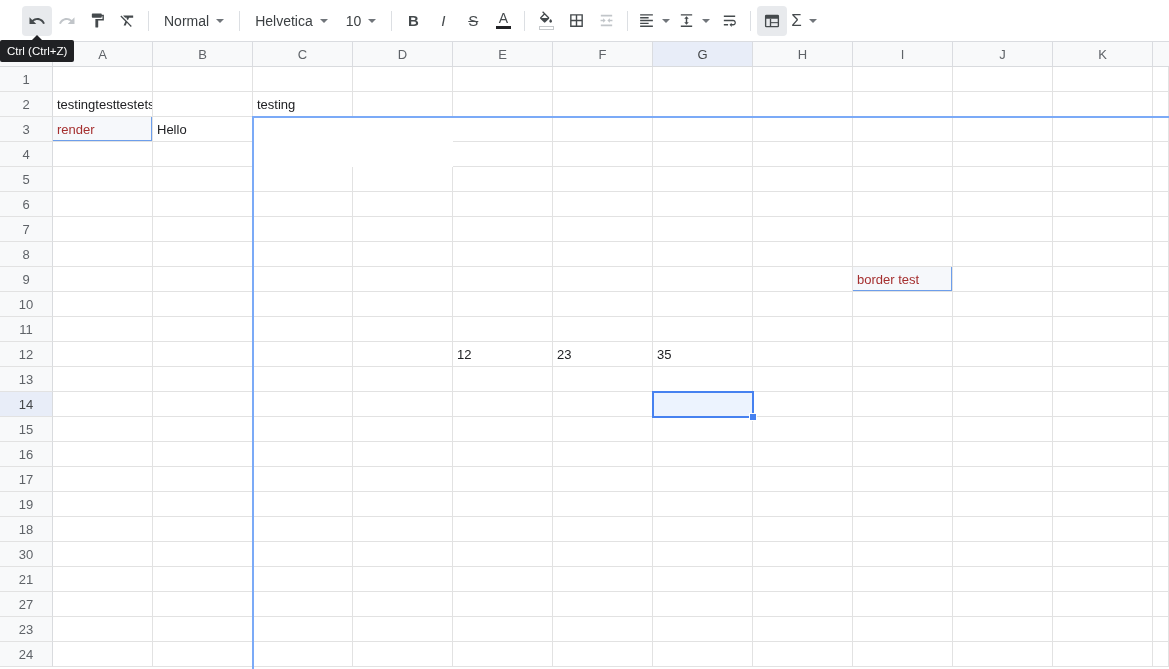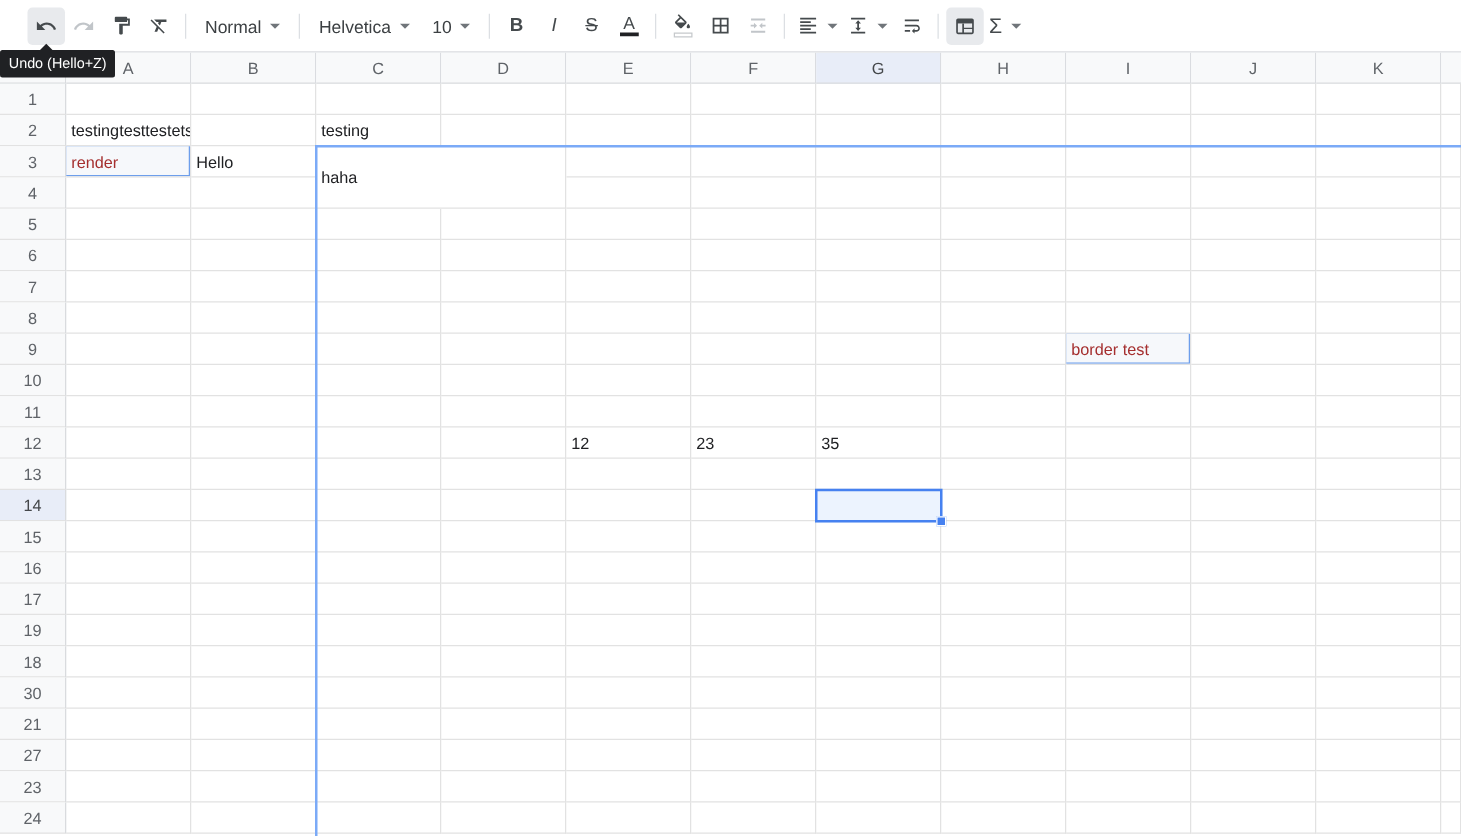--- a/index.html
+++ b/index.html
@@ -198,21 +198,21 @@
       </span>
     </button>
     <button class="tb-btn w-caret">
       <span class="glyph-sigma">Σ</span>
       <span class="caret"></span>
     </button>
   </div>
 
   <div class="tooltip-caret"></div>
   <div class="tooltip">
-    <span>Undo (Hello+Z)</span>
+    <span>Ctrl (Ctrl+Z)</span>
   </div>
 
   <div class="sheet">
     <div class="corner"></div>
     <div class="col-header-row">
         <div class="col-header">A</div>
         <div class="col-header">B</div>
         <div class="col-header">C</div>
         <div class="col-header">D</div>
         <div class="col-header">E</div>
@@ -270,21 +270,20 @@
         <div class="cell" style="grid-area: 2 / 5;"></div>
         <div class="cell" style="grid-area: 2 / 6;"></div>
         <div class="cell" style="grid-area: 2 / 7;"></div>
         <div class="cell" style="grid-area: 2 / 8;"></div>
         <div class="cell" style="grid-area: 2 / 9;"></div>
         <div class="cell" style="grid-area: 2 / 10;"></div>
         <div class="cell" style="grid-area: 2 / 11;"></div>
         <div class="cell" style="grid-area: 2 / 12;"></div>
         <div class="cell red-text blue-border" style="grid-area: 3 / 1;">render</div>
         <div class="cell" style="grid-area: 3 / 2;">Hello</div>
-        <div class="cell merged" style="grid-area: 3 / 3 / span 2 / span 2;">haha</div>
         <div class="cell" style="grid-area: 3 / 5;"></div>
         <div class="cell" style="grid-area: 3 / 6;"></div>
         <div class="cell" style="grid-area: 3 / 7;"></div>
         <div class="cell" style="grid-area: 3 / 8;"></div>
         <div class="cell" style="grid-area: 3 / 9;"></div>
         <div class="cell" style="grid-area: 3 / 10;"></div>
         <div class="cell" style="grid-area: 3 / 11;"></div>
         <div class="cell" style="grid-area: 3 / 12;"></div>
         <div class="cell" style="grid-area: 4 / 1;"></div>
         <div class="cell" style="grid-area: 4 / 2;"></div>

